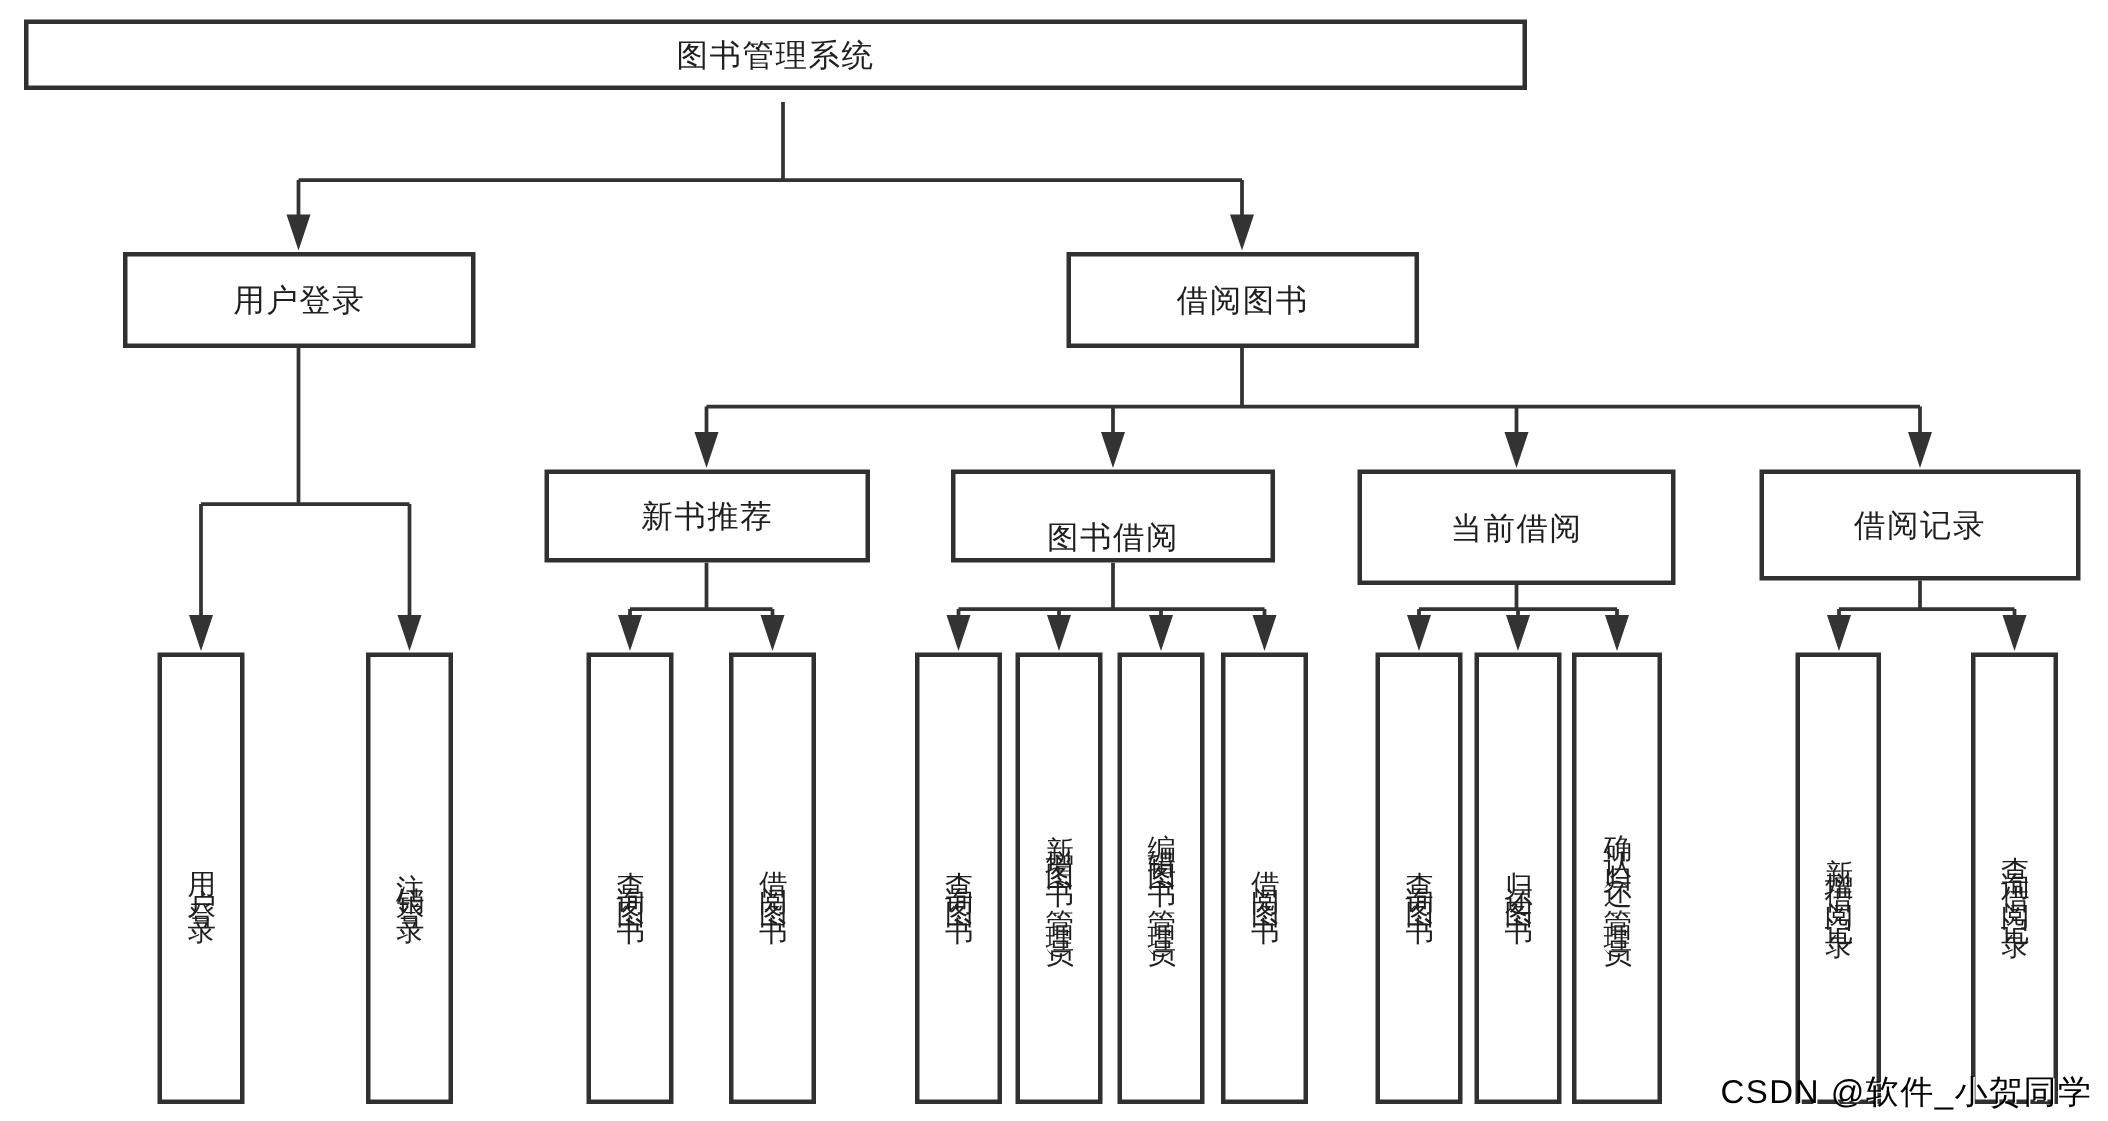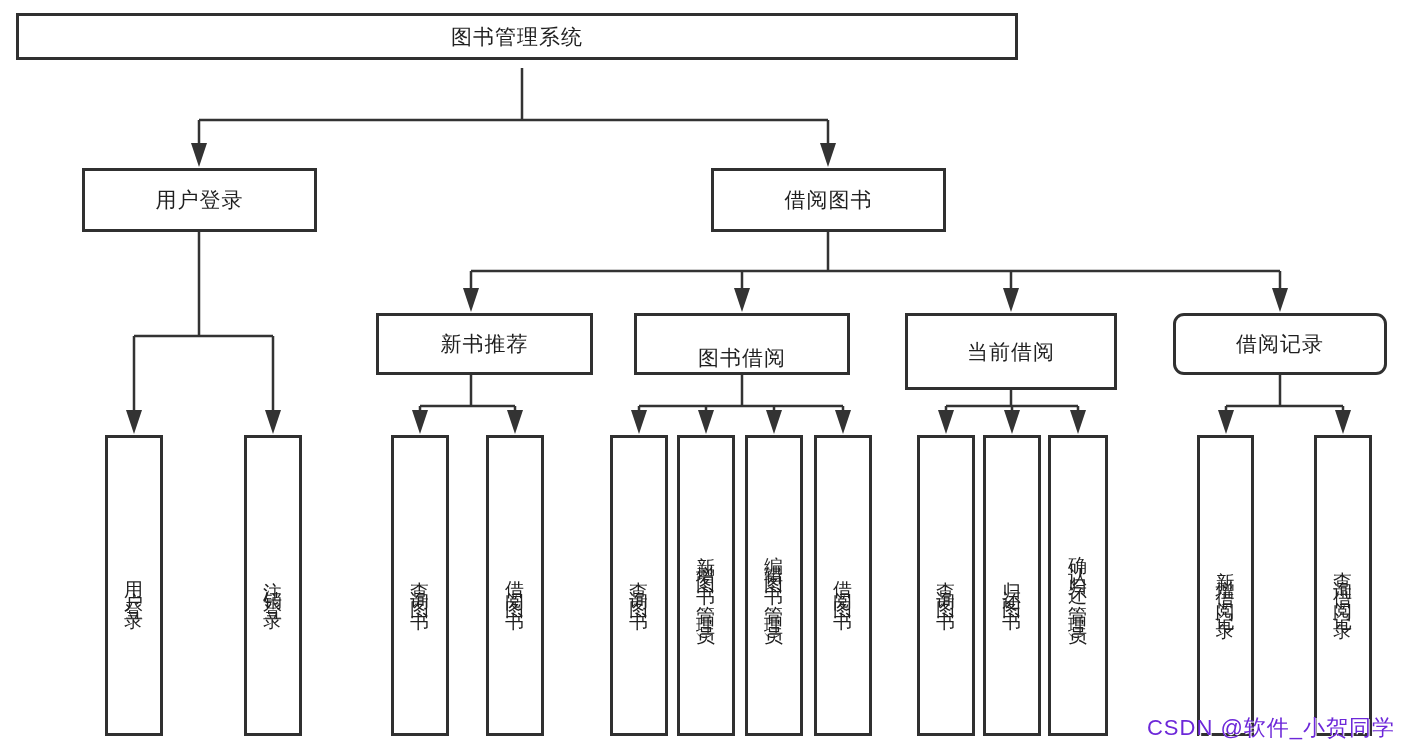--- a/index.html
+++ b/index.html
@@ -49,21 +49,21 @@
     color: #1f1f1f;
     letter-spacing: 10px;
     line-height: 1;
     white-space: nowrap;
   }
   .watermark {
     position: absolute;
     right: 10px;
     bottom: 4px;
     font-size: 22px;
-    color: #6d28d9;
+    color: #000000;
     letter-spacing: 1px;
     text-shadow: 1px 1px 0 #ffffff;
     z-index: 2;
   }
 </style>
 </head>
 <body>
 
 <div class="canvas">
 
@@ -104,30 +104,30 @@
     <span>图书管理系统</span>
   </div>
 
   <div class="hbox" style="left:82px; top:168px; width:235px; height:64px;">
     <span>用户登录</span>
   </div>
   <div class="hbox" style="left:711px; top:168px; width:235px; height:64px;">
     <span>借阅图书</span>
   </div>
 
-  <div class="hbox" style="left:376px; top:313px; width:217px; height:62px;">
+  <div class="hbox" style="left:363px; top:313px; width:217px; height:62px;">
     <span>新书推荐</span>
   </div>
   <div class="hbox" style="left:634px; top:313px; width:216px; height:62px;align-items:flex-end;">
     <span>图书借阅</span>
   </div>
   <div class="hbox" style="left:905px; top:313px; width:212px; height:77px;">
     <span>当前借阅</span>
   </div>
-  <div class="hbox" style="left:1173px; top:313px; width:214px; height:62px;border-radius:11px;">
+  <div class="hbox" style="left:1173px; top:313px; width:214px; height:74px;">
     <span>借阅记录</span>
   </div>
 
   <div class="leaf" style="left:105px;">
     <span>用户登录</span>
   </div>
   <div class="leaf" style="left:244px;">
     <span>注销登录</span>
   </div>
 

